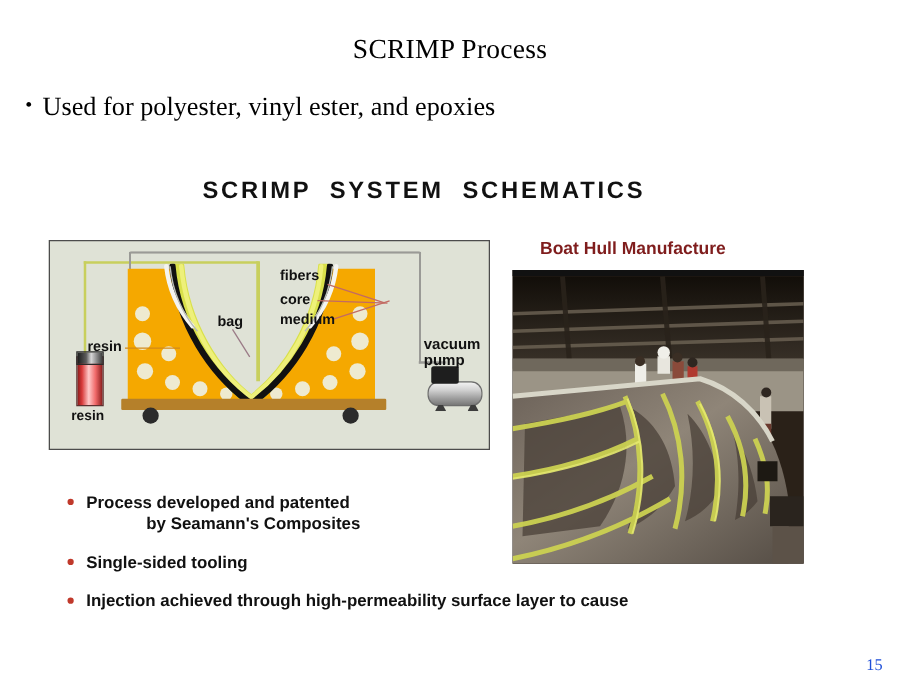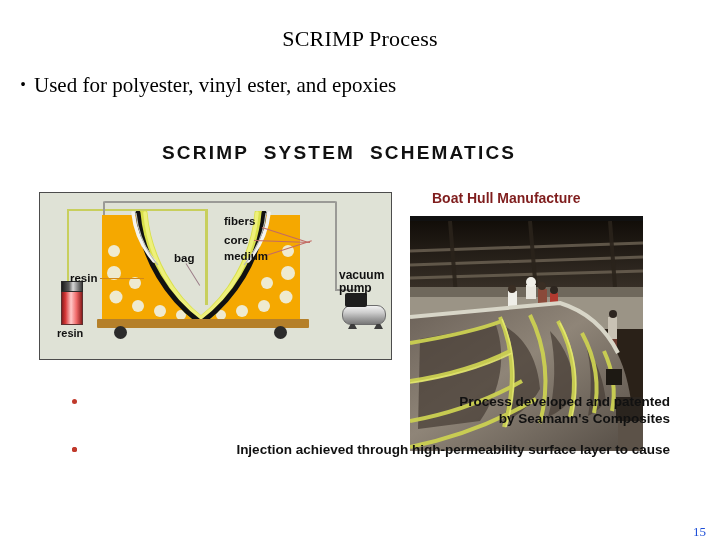--- a/index.html
+++ b/index.html
@@ -281,24 +281,23 @@
     border-top: 5px solid #111;
     box-sizing: border-box;
     overflow: hidden;
     background: #2a2118;
   }
   .photo svg { display: block; }
 
   
   .red-bullets {
     position: absolute;
-    left: 70px;
+    left: 52px;
     top: 265px;
     width: 600px;
-    text-align: right;
   }
   .rb-item {
     position: relative;
     margin-bottom: 14px;
     padding-left: 17px;
     font-family: "Liberation Sans", sans-serif;
     font-weight: bold;
     font-size: 13.5px;
     line-height: 17px;
     color: #111;
@@ -497,20 +496,21 @@
   </div>
 
   <div class="red-bullets">
     <div class="rb-item">
       <span class="dot"></span>
       <span>Process developed and patented</span>
       <span class="l2">by Seamann's Composites</span>
     </div>
     <div class="rb-item">
       <span class="dot"></span>
+      <span>Single-sided tooling</span>
     </div>
     <div class="rb-item">
       <span class="dot"></span>
       <span>Injection achieved through high-permeability surface layer to cause</span>
     </div>
   </div>
 
 </div>
 
 <div class="page-num">15</div>

